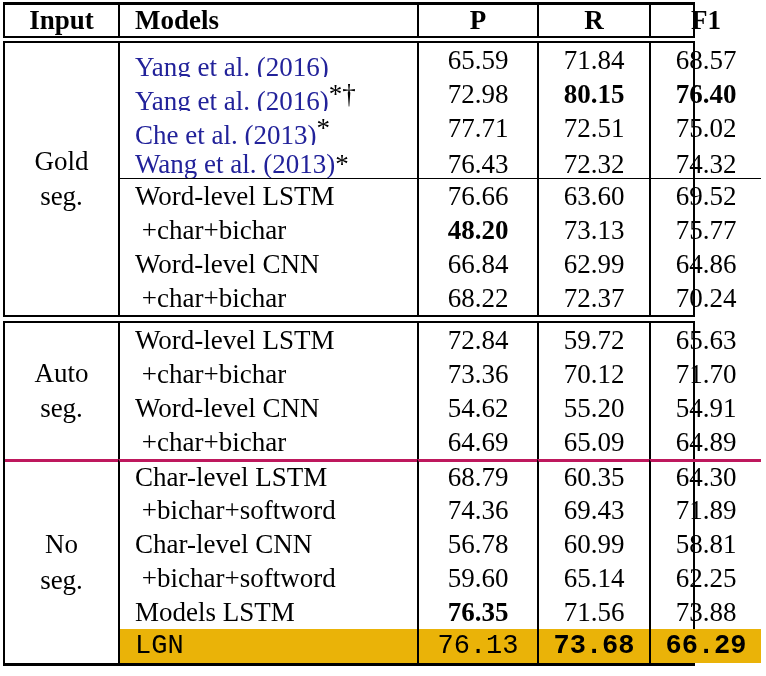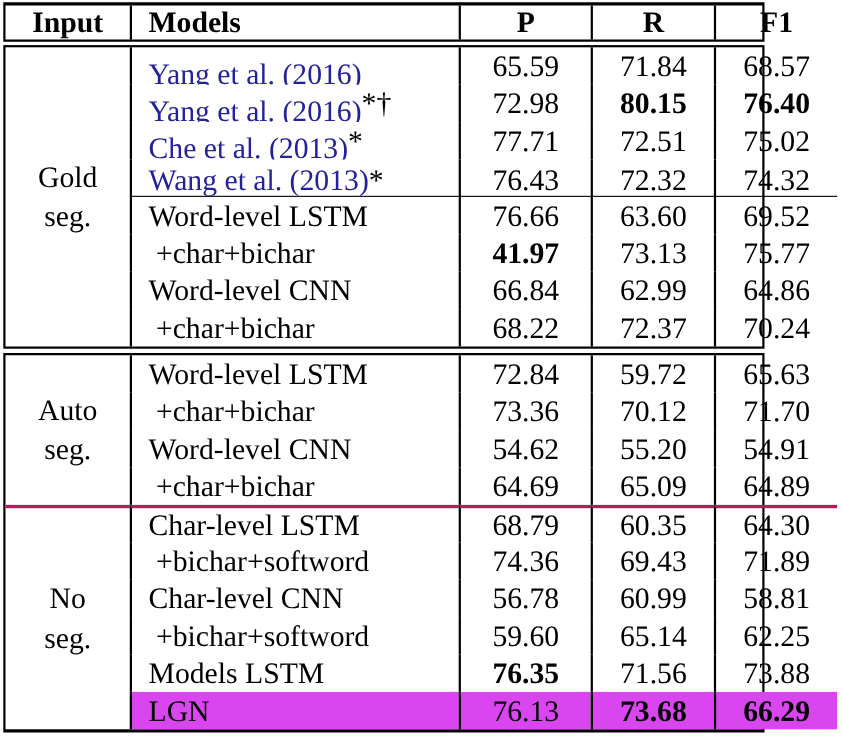--- a/index.html
+++ b/index.html
@@ -48,21 +48,21 @@
     grid-column: 1;
     text-align: center;
     white-space: pre-line;
     line-height: 1.3;
   }
   .b { font-weight: bold; }
   .cite-link { color: #22229A; margin-top: 14px; }
   .mark { color: #000; }
   .cline { border-bottom: 1.5px solid #000; align-items: flex-end; }   
   .septop { border-top: 3px solid #be185d; }       
-  .hl { background: #d946ef; }                  
+  .hl { background: #eab308; font-family: Liberation Mono, monospace; }                  
 </style>
 </head>
 <body>
 
 <div class="tablewrap">
 
   <div class="thead">
     <div class="cell input-cell hcell">Input</div>
     <div class="cell hcell left">Models</div>
     <div class="cell hcell">P</div>
@@ -93,21 +93,21 @@
     <div class="cell cline">76.43</div>
     <div class="cell cline">72.32</div>
     <div class="cell cline">74.32</div>
 
     <div class="cell models"><span>Word-level LSTM</span></div>
     <div class="cell">76.66</div>
     <div class="cell">63.60</div>
     <div class="cell">69.52</div>
 
     <div class="cell models"><span> +char+bichar</span></div>
-    <div class="cell b">41.97</div>
+    <div class="cell b">48.20</div>
     <div class="cell">73.13</div>
     <div class="cell">75.77</div>
 
     <div class="cell models"><span>Word-level CNN</span></div>
     <div class="cell">66.84</div>
     <div class="cell">62.99</div>
     <div class="cell">64.86</div>
 
     <div class="cell models"><span> +char+bichar</span></div>
     <div class="cell">68.22</div>

